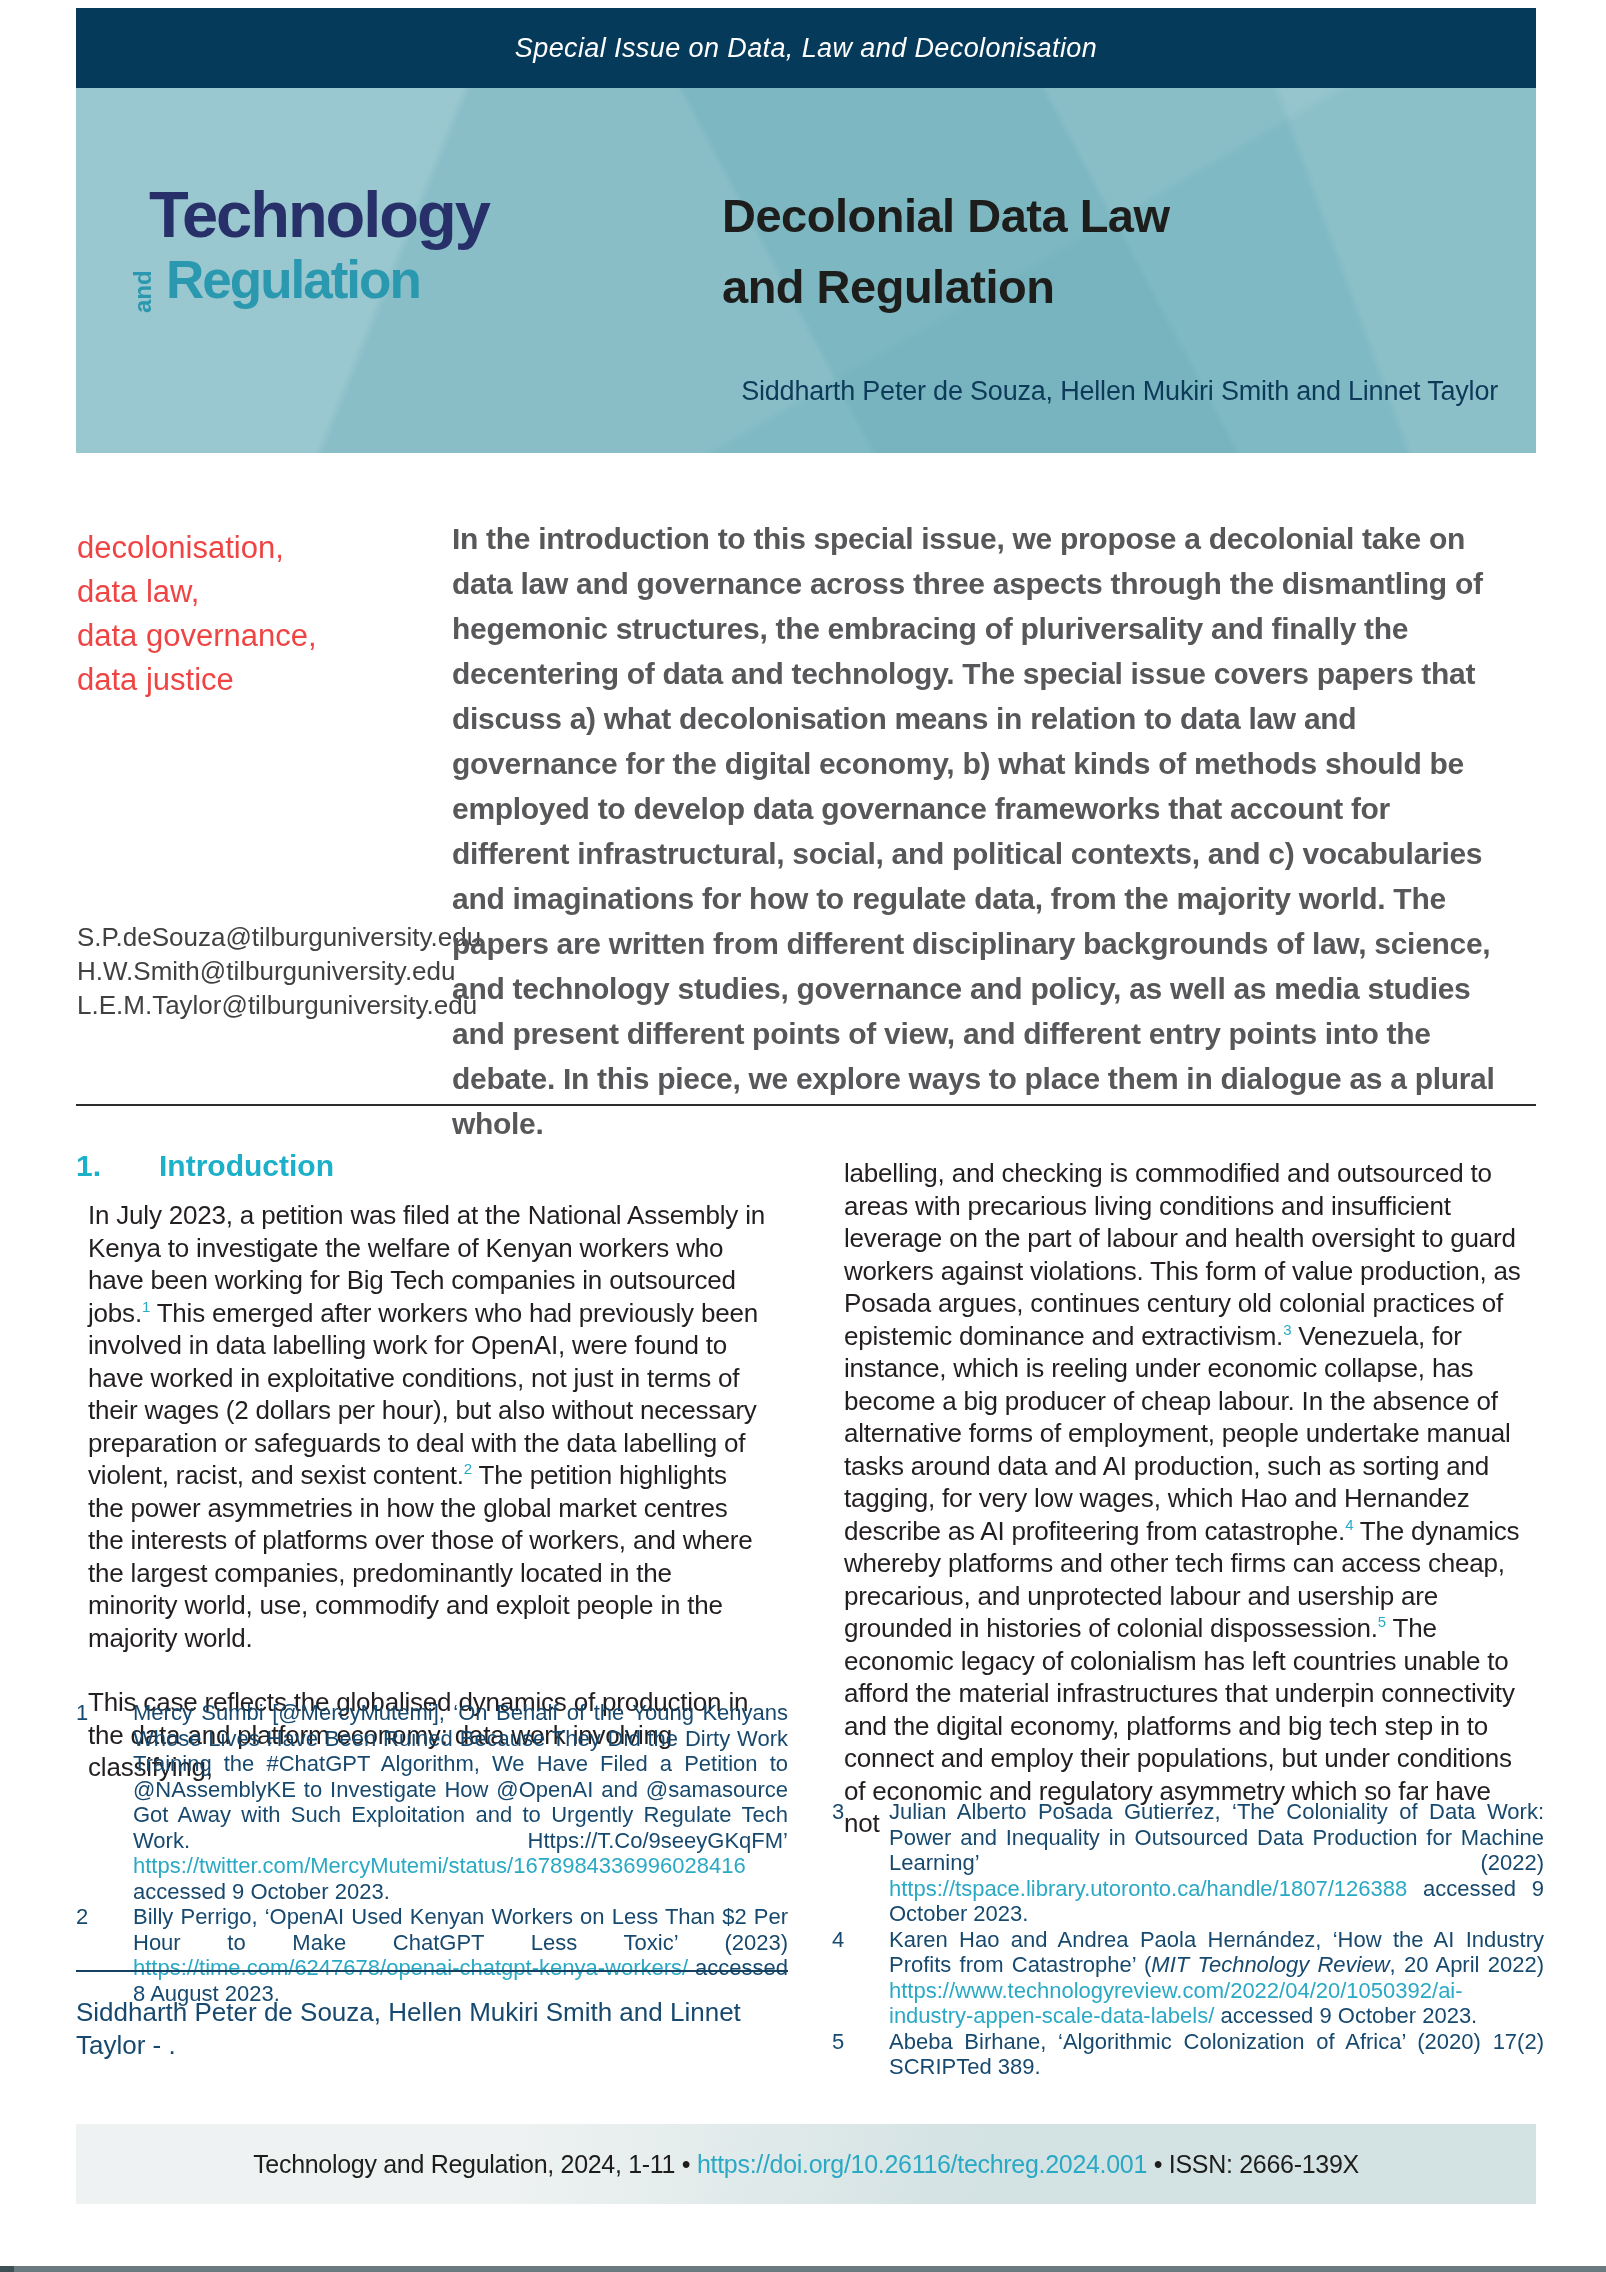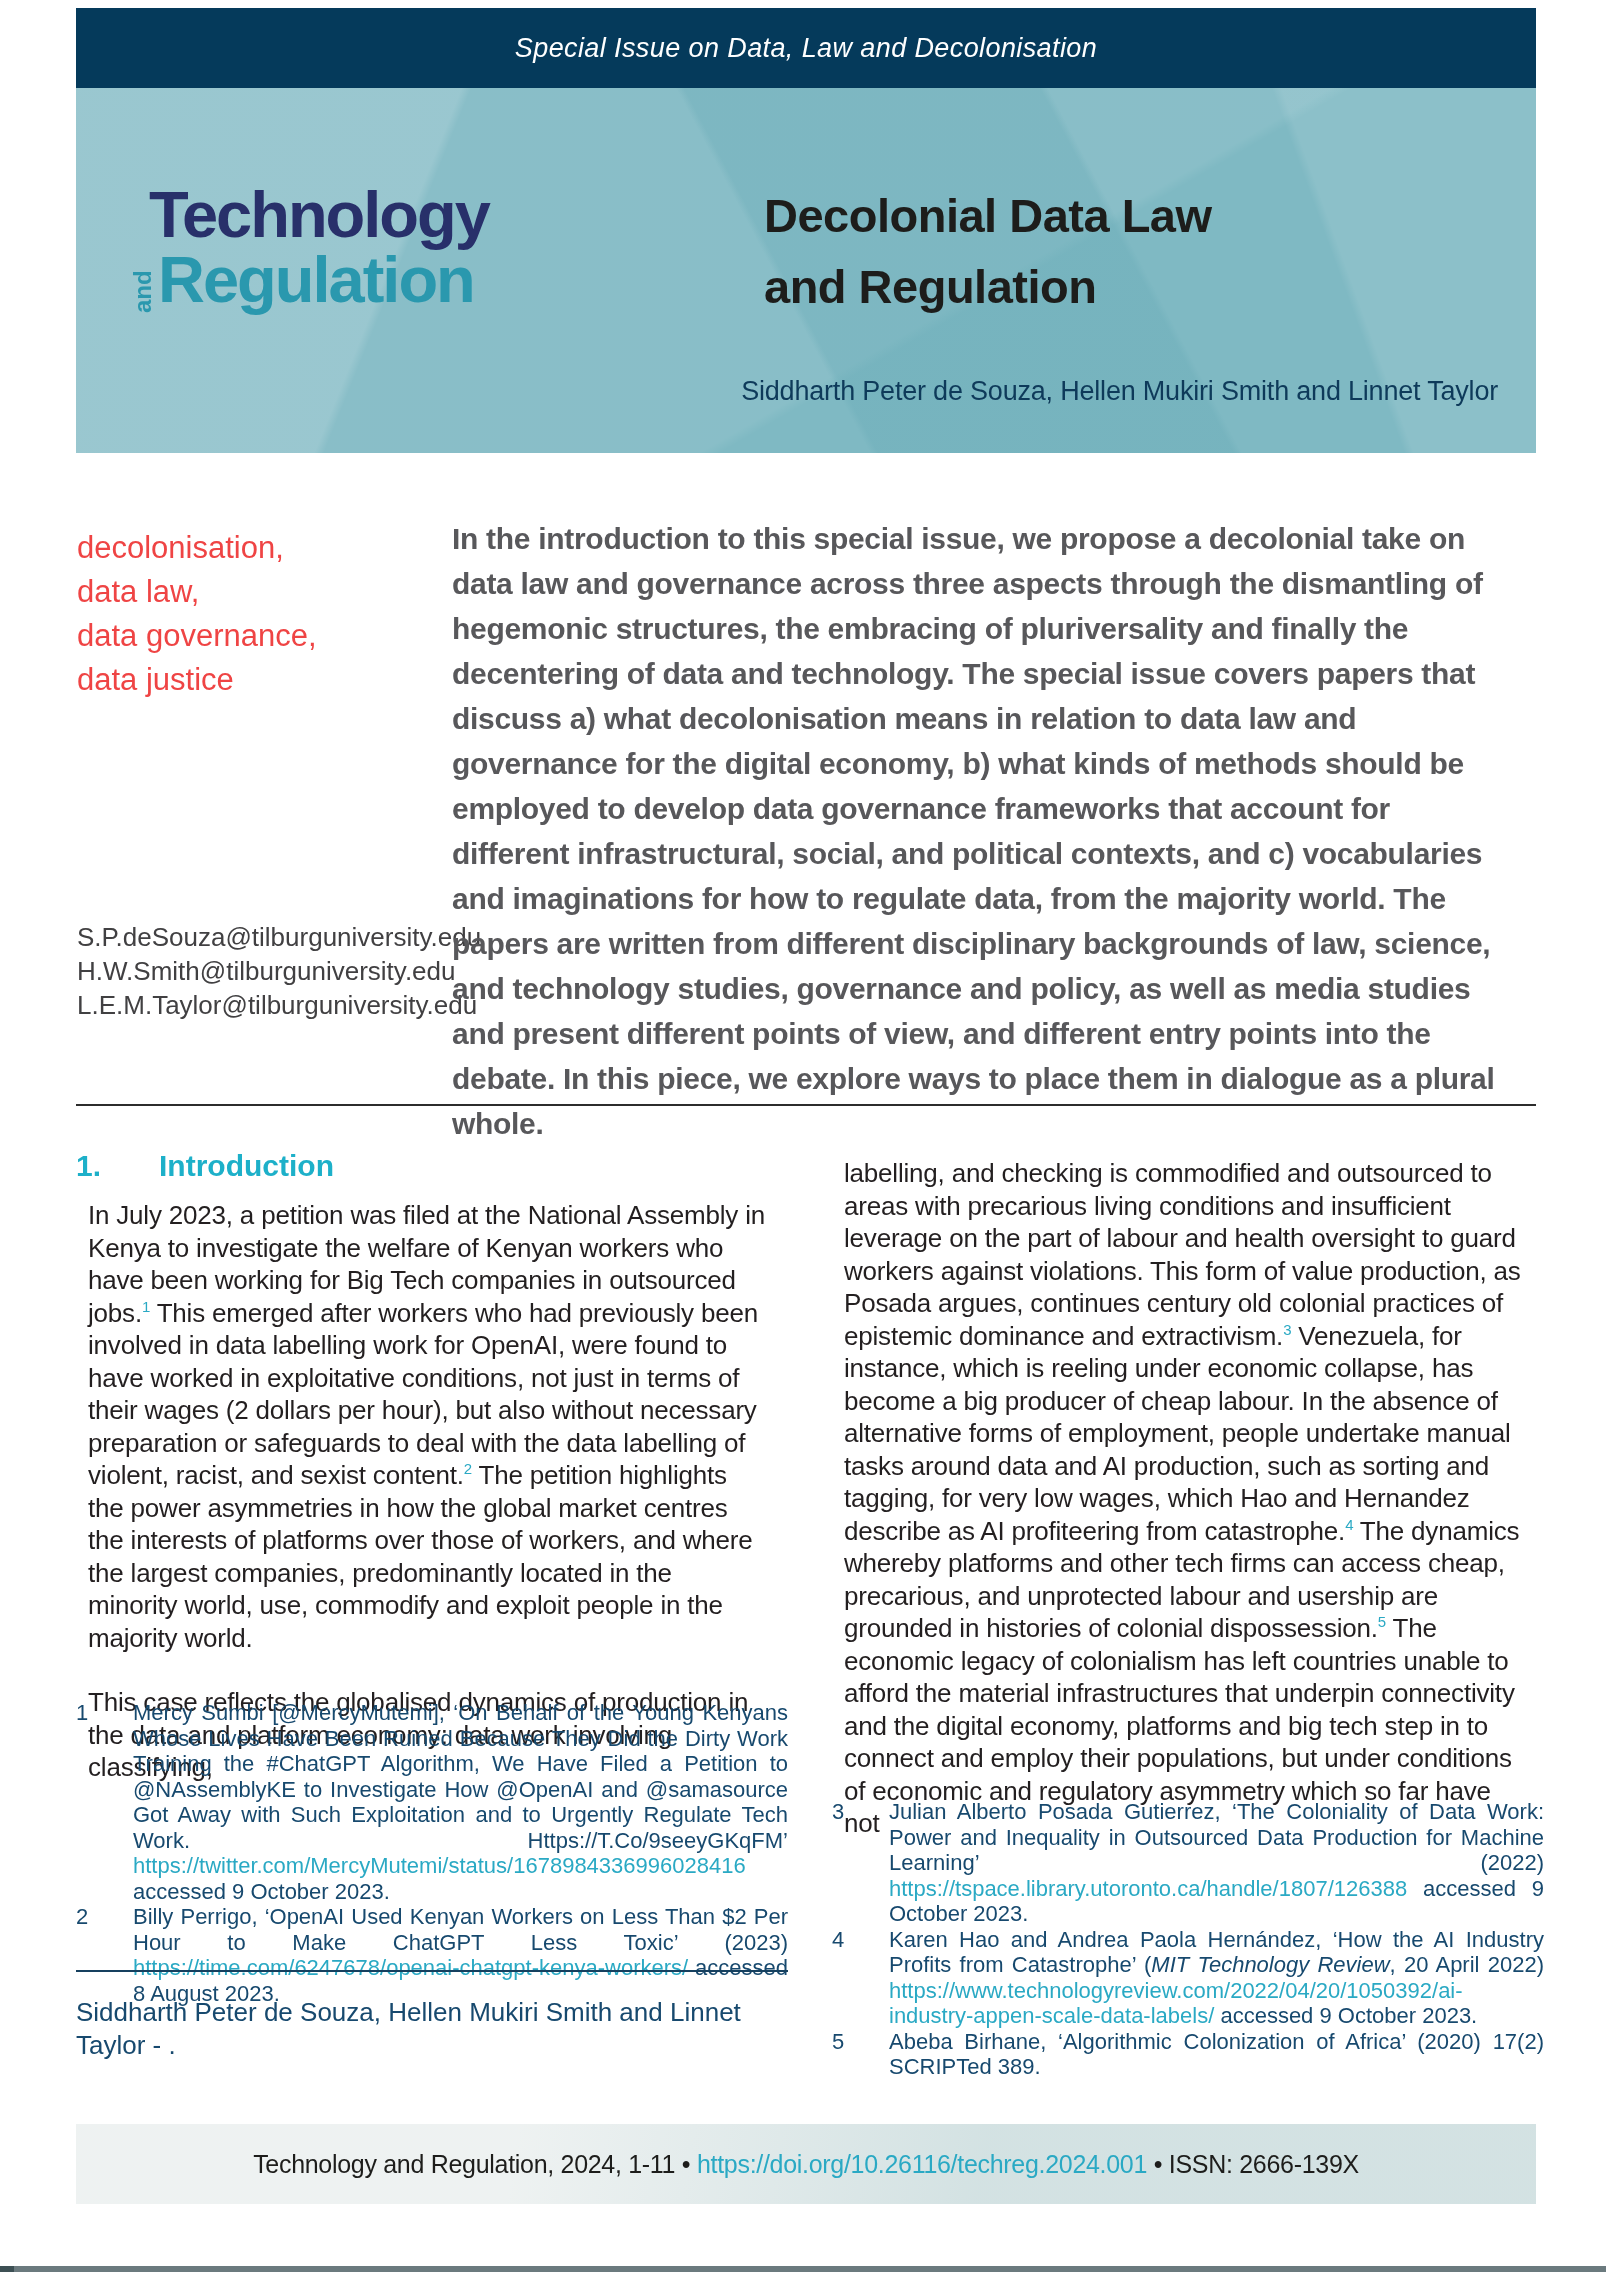--- a/index.html
+++ b/index.html
@@ -16,22 +16,22 @@
         background-image:
           linear-gradient(112deg, rgba(255,255,255,.14) 0%, rgba(255,255,255,.14) 24%, rgba(255,255,255,0) 24.6%),
           linear-gradient(250deg, rgba(255,255,255,.10) 0%, rgba(255,255,255,.10) 16%, rgba(255,255,255,0) 16.6%),
           linear-gradient(62deg, rgba(255,255,255,0) 48%, rgba(103,170,182,.35) 48.5%, rgba(103,170,182,.35) 70%, rgba(255,255,255,0) 70.5%),
           linear-gradient(150deg, rgba(255,255,255,.08) 60%, rgba(255,255,255,0) 61%);}
   .logo{position:absolute;left:54px;top:97px;}
   .logo-line1{font-size:65px;line-height:60px;font-weight:bold;color:#28306a;letter-spacing:-2px;margin-left:19px;}
   .logo-row{display:flex;align-items:flex-start;margin-top:4px;}
   .logo-and{writing-mode:vertical-rl;transform:rotate(180deg);font-weight:bold;color:#2a98ae;
             font-size:24px;letter-spacing:0;height:62px;line-height:26px;margin-top:2px;}
-  .logo-line2{font-size:65px;line-height:62px;font-weight:bold;color:#2a98ae;letter-spacing:-2px;margin-left:2px;}
-  .article-title{position:absolute;left:688px;top:92px;font-weight:bold;color:#1d1d1b;
+  .logo-line2{font-size:53px;line-height:62px;font-weight:bold;color:#2a98ae;letter-spacing:-2px;margin-left:10px;}
+  .article-title{position:absolute;left:646px;top:92px;font-weight:bold;color:#1d1d1b;
                  font-size:47px;line-height:71px;letter-spacing:-.5px;}
   .authors-line{position:absolute;right:38px;top:288px;color:#0e3a5a;font-size:27px;letter-spacing:-.2px;}
 
   
   .keywords{position:absolute;left:77px;top:526px;color:#ef4444;font-size:31px;line-height:44px;font-weight:normal;}
   .emails{position:absolute;left:77px;top:920px;color:#414042;font-size:26px;line-height:34px;}
   .abstract{position:absolute;left:452px;top:516px;width:1062px;color:#58585b;font-weight:bold;
             font-size:30px;line-height:45px;letter-spacing:-.3px;}
 
   

